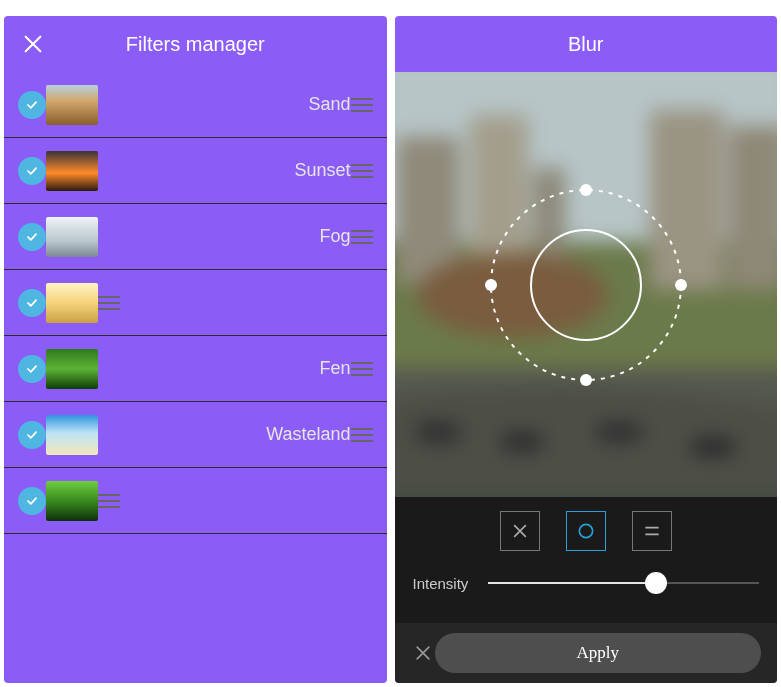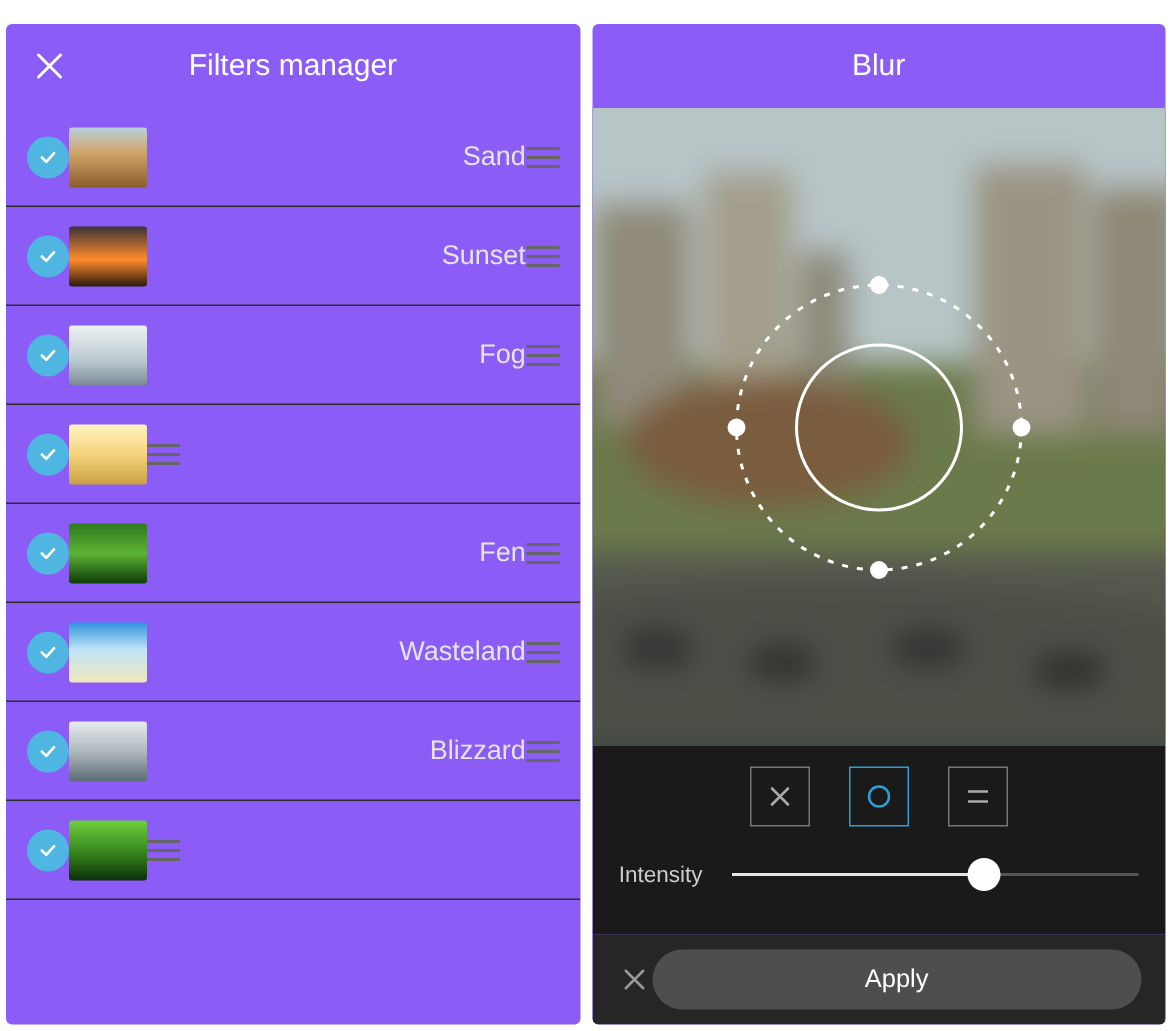--- a/index.html
+++ b/index.html
@@ -183,20 +183,21 @@
     height: 22px;
     border-radius: 50%;
     background: #fff;
   }
   .footer {
     background: #262626;
     height: 60px;
     display: flex;
     align-items: center;
     padding: 0 16px;
+    font-family: Liberation Serif, serif;
   }
   .footer-close {
     color: #999;
     cursor: pointer;
     width: 24px;
     display: flex;
     justify-content: center;
   }
   .apply-btn {
     flex: 1;
@@ -294,34 +295,20 @@
         </div>
       </div>
       <div class="filter-row">
         <div class="check-circle">
           <svg viewBox="0 0 24 24">
             <path d="M5 12 L10 17 L19 7" stroke="#fff" stroke-width="3" fill="none" stroke-linecap="round" stroke-linejoin="round"></path>
           </svg>
         </div>
         <div class="thumb" style="background: linear-gradient(rgb(47, 147, 222) 0%, rgb(191, 227, 247) 45%, rgb(240, 232, 187) 100%);"></div>
         <div class="filter-name">Wasteland</div>
-        <div class="drag-handle">
-          <span></span>
-          <span></span>
-          <span></span>
-        </div>
-      </div>
-      <div class="filter-row">
-        <div class="check-circle">
-          <svg viewBox="0 0 24 24">
-            <path d="M5 12 L10 17 L19 7" stroke="#fff" stroke-width="3" fill="none" stroke-linecap="round" stroke-linejoin="round"></path>
-          </svg>
-        </div>
-        <div class="thumb" style="background: linear-gradient(rgb(231, 236, 239) 0%, rgb(168, 178, 184) 55%, rgb(90, 106, 116) 100%);"></div>
-        <div class="filter-name">Blizzard</div>
         <div class="drag-handle">
           <span></span>
           <span></span>
           <span></span>
         </div>
       </div>
       <div class="filter-row">
         <div class="check-circle">
           <svg viewBox="0 0 24 24">
             <path d="M5 12 L10 17 L19 7" stroke="#fff" stroke-width="3" fill="none" stroke-linecap="round" stroke-linejoin="round"></path>

